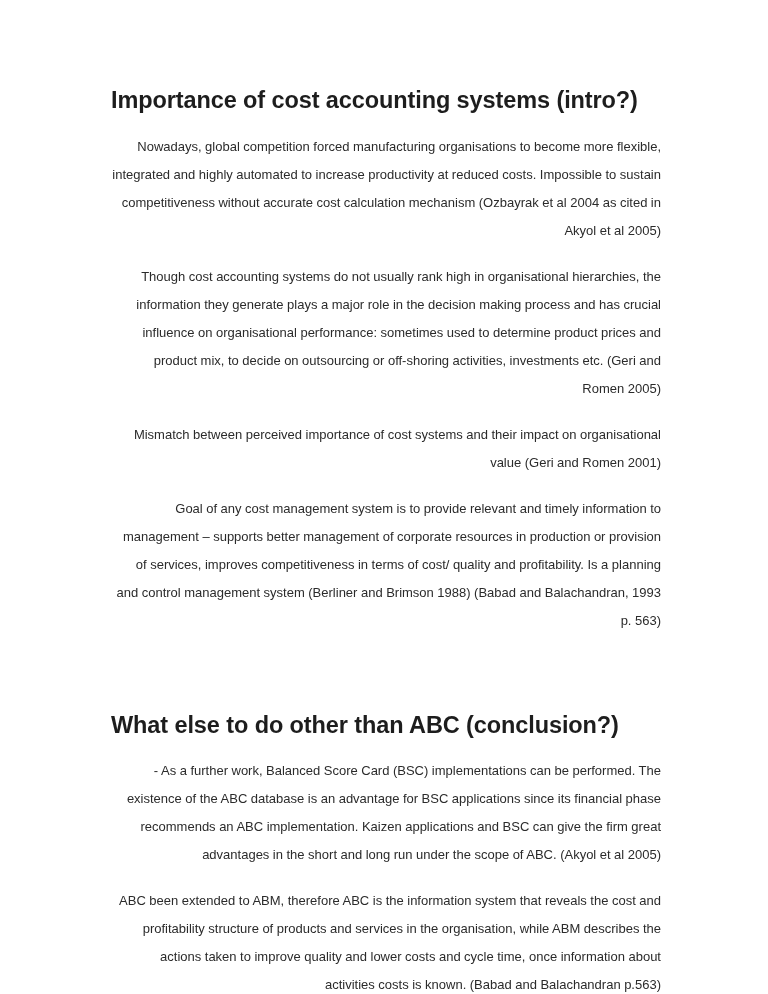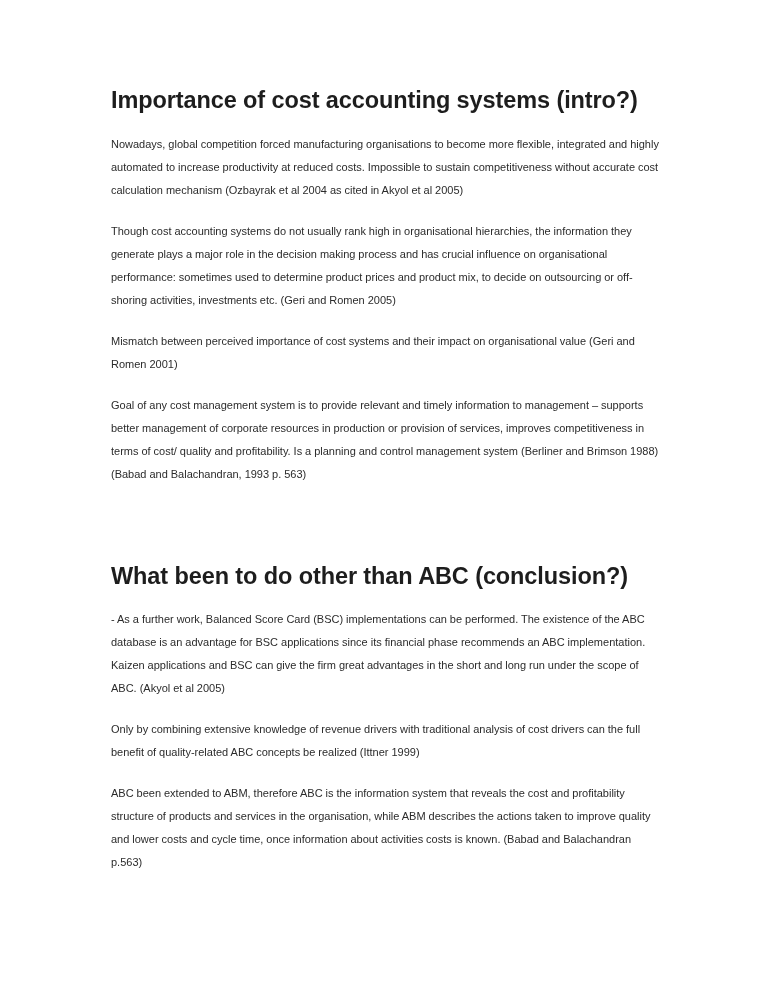--- a/index.html
+++ b/index.html
@@ -34,25 +34,25 @@
     font-weight: bold;
     line-height: 1.22;
     letter-spacing: -0.1px;
     color: #1d1d1d;
     margin: 0 0 18px 0;
   }
   .section-gap {
     height: 58px;
   }
   .doc-para {
-    font-size: 11px;
-    line-height: 23px;
+    font-size: 13px;
+    line-height: 28px;
     color: #2b2b2b;
     margin: 0 0 18px 0;
-    text-align: left;
+    text-align: right;
     word-spacing: -0.1px;
   }
   .doc-para:last-child {
     margin-bottom: 0;
   }
 </style>
 </head>
 <body>
 
 <div class="page">
@@ -63,22 +63,21 @@
     <p class="doc-para">Nowadays, global competition forced manufacturing organisations to become more flexible, integrated and highly automated to increase productivity at reduced costs. Impossible to sustain competitiveness without accurate cost calculation mechanism (Ozbayrak et al 2004 as cited in Akyol et al 2005)</p>
 
     <p class="doc-para">Though cost accounting systems do not usually rank high in organisational hierarchies, the information they generate plays a major role in the decision making process and has crucial influence on organisational performance: sometimes used to determine product prices and product mix, to decide on outsourcing or off-shoring activities, investments etc. (Geri and Romen 2005)</p>
 
     <p class="doc-para">Mismatch between perceived importance of cost systems and their impact on organisational value (Geri and Romen 2001)</p>
 
     <p class="doc-para">Goal of any cost management system is to provide relevant and timely information to management – supports better management of corporate resources in production or provision of services, improves competitiveness in terms of cost/ quality and profitability. Is a planning and control management system (Berliner and Brimson 1988) (Babad and Balachandran, 1993 p. 563)</p>
 
     <div class="section-gap"></div>
 
-    <h1 class="doc-heading">What been to do other than ABC (conclusion?)</h1>
+    <h1 class="doc-heading">What else to do other than ABC (conclusion?)</h1>
 
     <p class="doc-para">- As a further work, Balanced Score Card (BSC) implementations can be performed. The existence of the ABC database is an advantage for BSC applications since its financial phase recommends an ABC implementation. Kaizen applications and BSC can give the firm great advantages in the short and long run under the scope of ABC. (Akyol et al 2005)</p>
 
-    <p class="doc-para">Only by combining extensive knowledge of revenue drivers with traditional analysis of cost drivers can the full benefit of quality-related ABC concepts be realized (Ittner 1999)</p>
 
     <p class="doc-para">ABC been extended to ABM, therefore ABC is the information system that reveals the cost and profitability structure of products and services in the organisation, while ABM describes the actions taken to improve quality and lower costs and cycle time, once information about activities costs is known. (Babad and Balachandran p.563)</p>
 
   </div>
 </div>
 
 </body></html>

